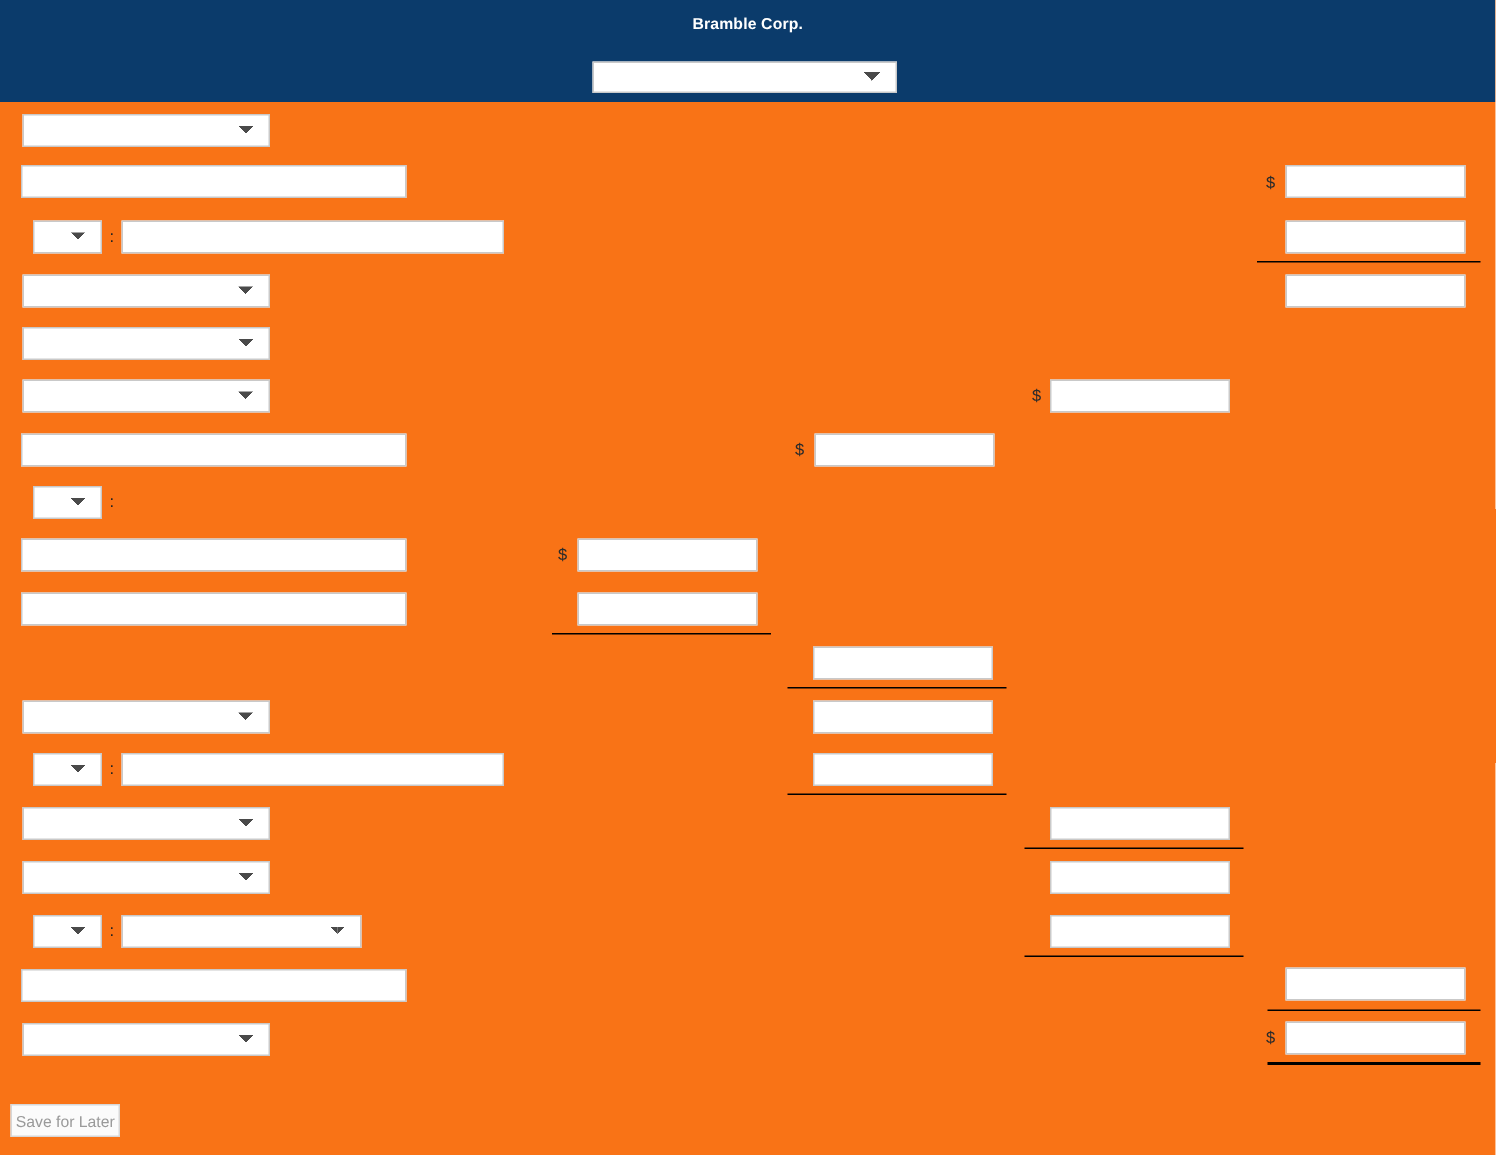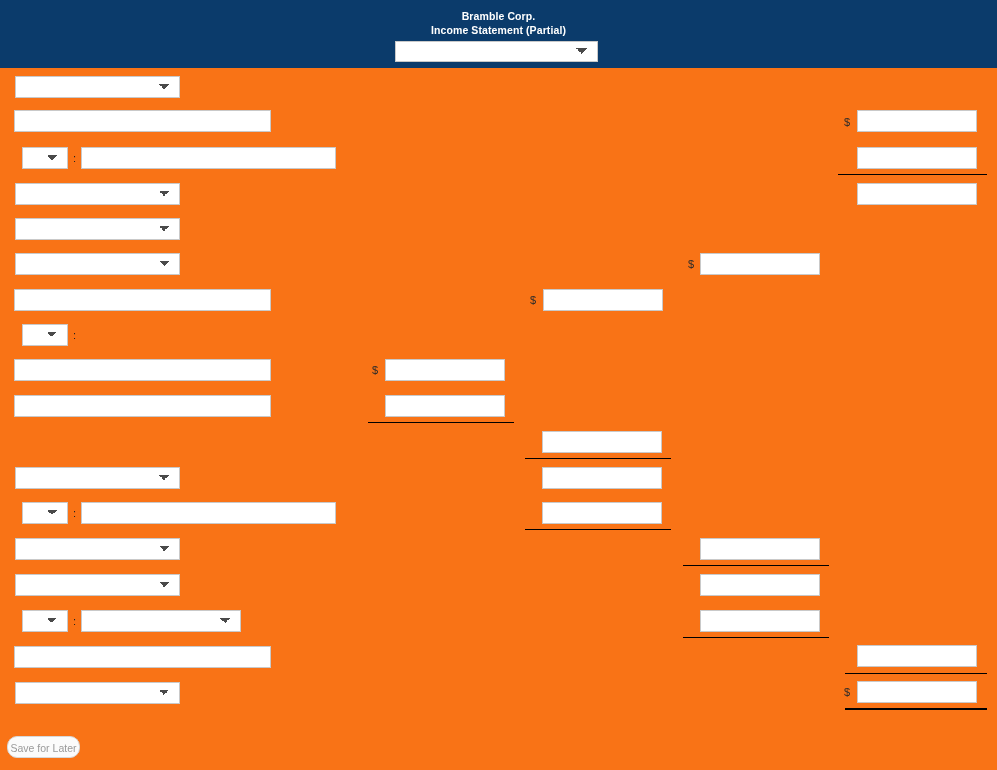--- a/index.html
+++ b/index.html
@@ -132,21 +132,20 @@
     line-height: 22px;
   }
 </style>
 </head>
 <body>
 
 <div id="page">
 
   <div class="banner">
     <div class="banner-title">Bramble Corp.</div>
-    <div class="banner-subtitle">Income Statement (Partial)</div>
   </div>
   <select class="sel-hdr" style="left:395px; top:41px; width:203px; height:21px;">
     <option></option>
   </select>
 
   <select class="sel" style="left:15px; top:76px; width:165px; height:22px;">
     <option></option>
   </select>
 
   <input class="txt" style="left: 14px; top: 110px; width: 257px; height: 22px;" value="">
@@ -234,15 +233,15 @@
   <input class="amt" style="left: 857px; top: 645px; width: 120px; height: 22px;" value="">
   <div class="rule" style="left:845px; top:673px; width:142px;"></div>
 
   <select class="sel" style="left:15px; top:682px; width:165px; height:22px;">
     <option></option>
   </select>
   <span class="dollar" style="left:844px; top:687px;">$</span>
   <input class="amt" style="left: 857px; top: 681px; width: 120px; height: 22px;" value="">
   <div class="rule-thick" style="left:845px; top:708px; width:142px;"></div>
 
-  <button class="save-btn" style="left:7px; top:736px; width:73px; height:22px;border-radius:10px;" disabled="disabled">Save for Later</button>
+  <button class="save-btn" style="left:7px; top:736px; width:73px; height:22px;" disabled="disabled">Save for Later</button>
 
 </div>
 
 </body></html>

